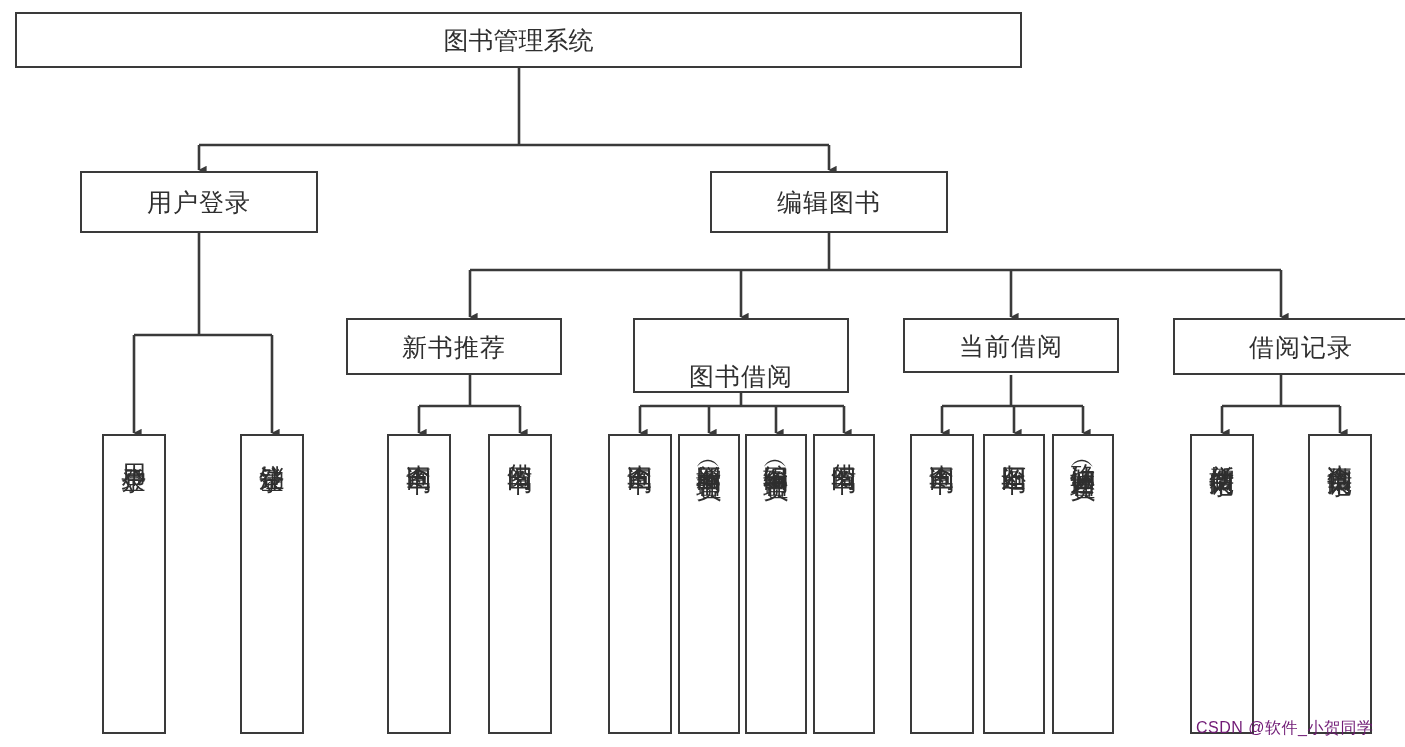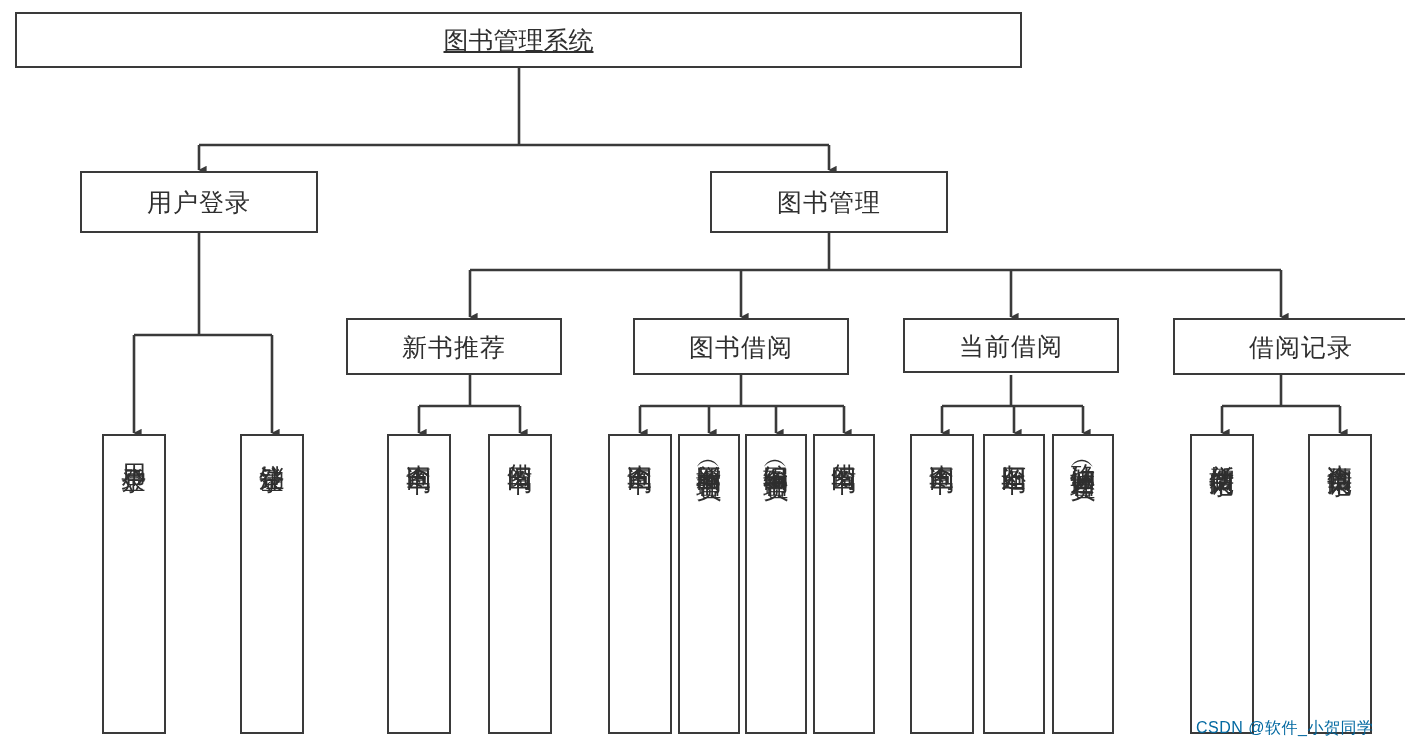--- a/index.html
+++ b/index.html
@@ -56,21 +56,21 @@
     text-orientation: upright;
     font-size: 25px;
     line-height: 1.06;
     letter-spacing: 2px;
     white-space: nowrap;
     color: #2f2f2f;
   }
   .watermark {
     position: absolute;
     font-size: 16px;
-    color: #0369a1;
+    color: #701a75;
     white-space: nowrap;
     letter-spacing: 0.5px;
   }
 </style>
 </head>
 <body>
 
 <div id="canvas">
 
   <svg id="edges" viewBox="0 0 1405 747" xmlns="http://www.w3.org/2000/svg">
@@ -109,35 +109,35 @@
         <path d="M 942 406 L 942 433" marker-end="url(#arrowhead)"></path>
         <path d="M 1014 406 L 1014 433" marker-end="url(#arrowhead)"></path>
         <path d="M 1083 406 L 1083 433" marker-end="url(#arrowhead)"></path>
         <path d="M 1281 375 L 1281 406"></path>
         <path d="M 1222 406 L 1340 406"></path>
         <path d="M 1222 406 L 1222 433" marker-end="url(#arrowhead)"></path>
         <path d="M 1340 406 L 1340 433" marker-end="url(#arrowhead)"></path>
       </g>
   </svg>
 
-  <div class="node root" style="left: 15px; top: 12px; width: 1007px; height: 56px; text-decoration: underline;">
+  <div class="node root" style="left: 15px; top: 12px; width: 1007px; height: 56px;">
     <span>图书管理系统</span>
   </div>
 
   <div class="node horiz" style="left: 80px; top: 171px; width: 238px; height: 62px;">
     <span>用户登录</span>
   </div>
   <div class="node horiz" style="left: 710px; top: 171px; width: 238px; height: 62px;">
-    <span>图书管理</span>
+    <span>编辑图书</span>
   </div>
 
   <div class="node horiz" style="left: 346px; top: 318px; width: 216px; height: 57px;">
     <span>新书推荐</span>
   </div>
-  <div class="node horiz" style="left: 633px; top: 318px; width: 216px; height: 57px;">
+  <div class="node horiz" style="left: 633px; top: 318px; width: 216px; height: 75px; align-items: flex-end;">
     <span>图书借阅</span>
   </div>
   <div class="node horiz" style="left: 903px; top: 318px; width: 216px; height: 55px;">
     <span>当前借阅</span>
   </div>
   <div class="node horiz" style="left: 1173px; top: 318px; width: 256px; height: 57px;">
     <span>借阅记录</span>
   </div>
 
   <div class="node vert" style="left: 102px; top: 434px; width: 64px; height: 300px;">

